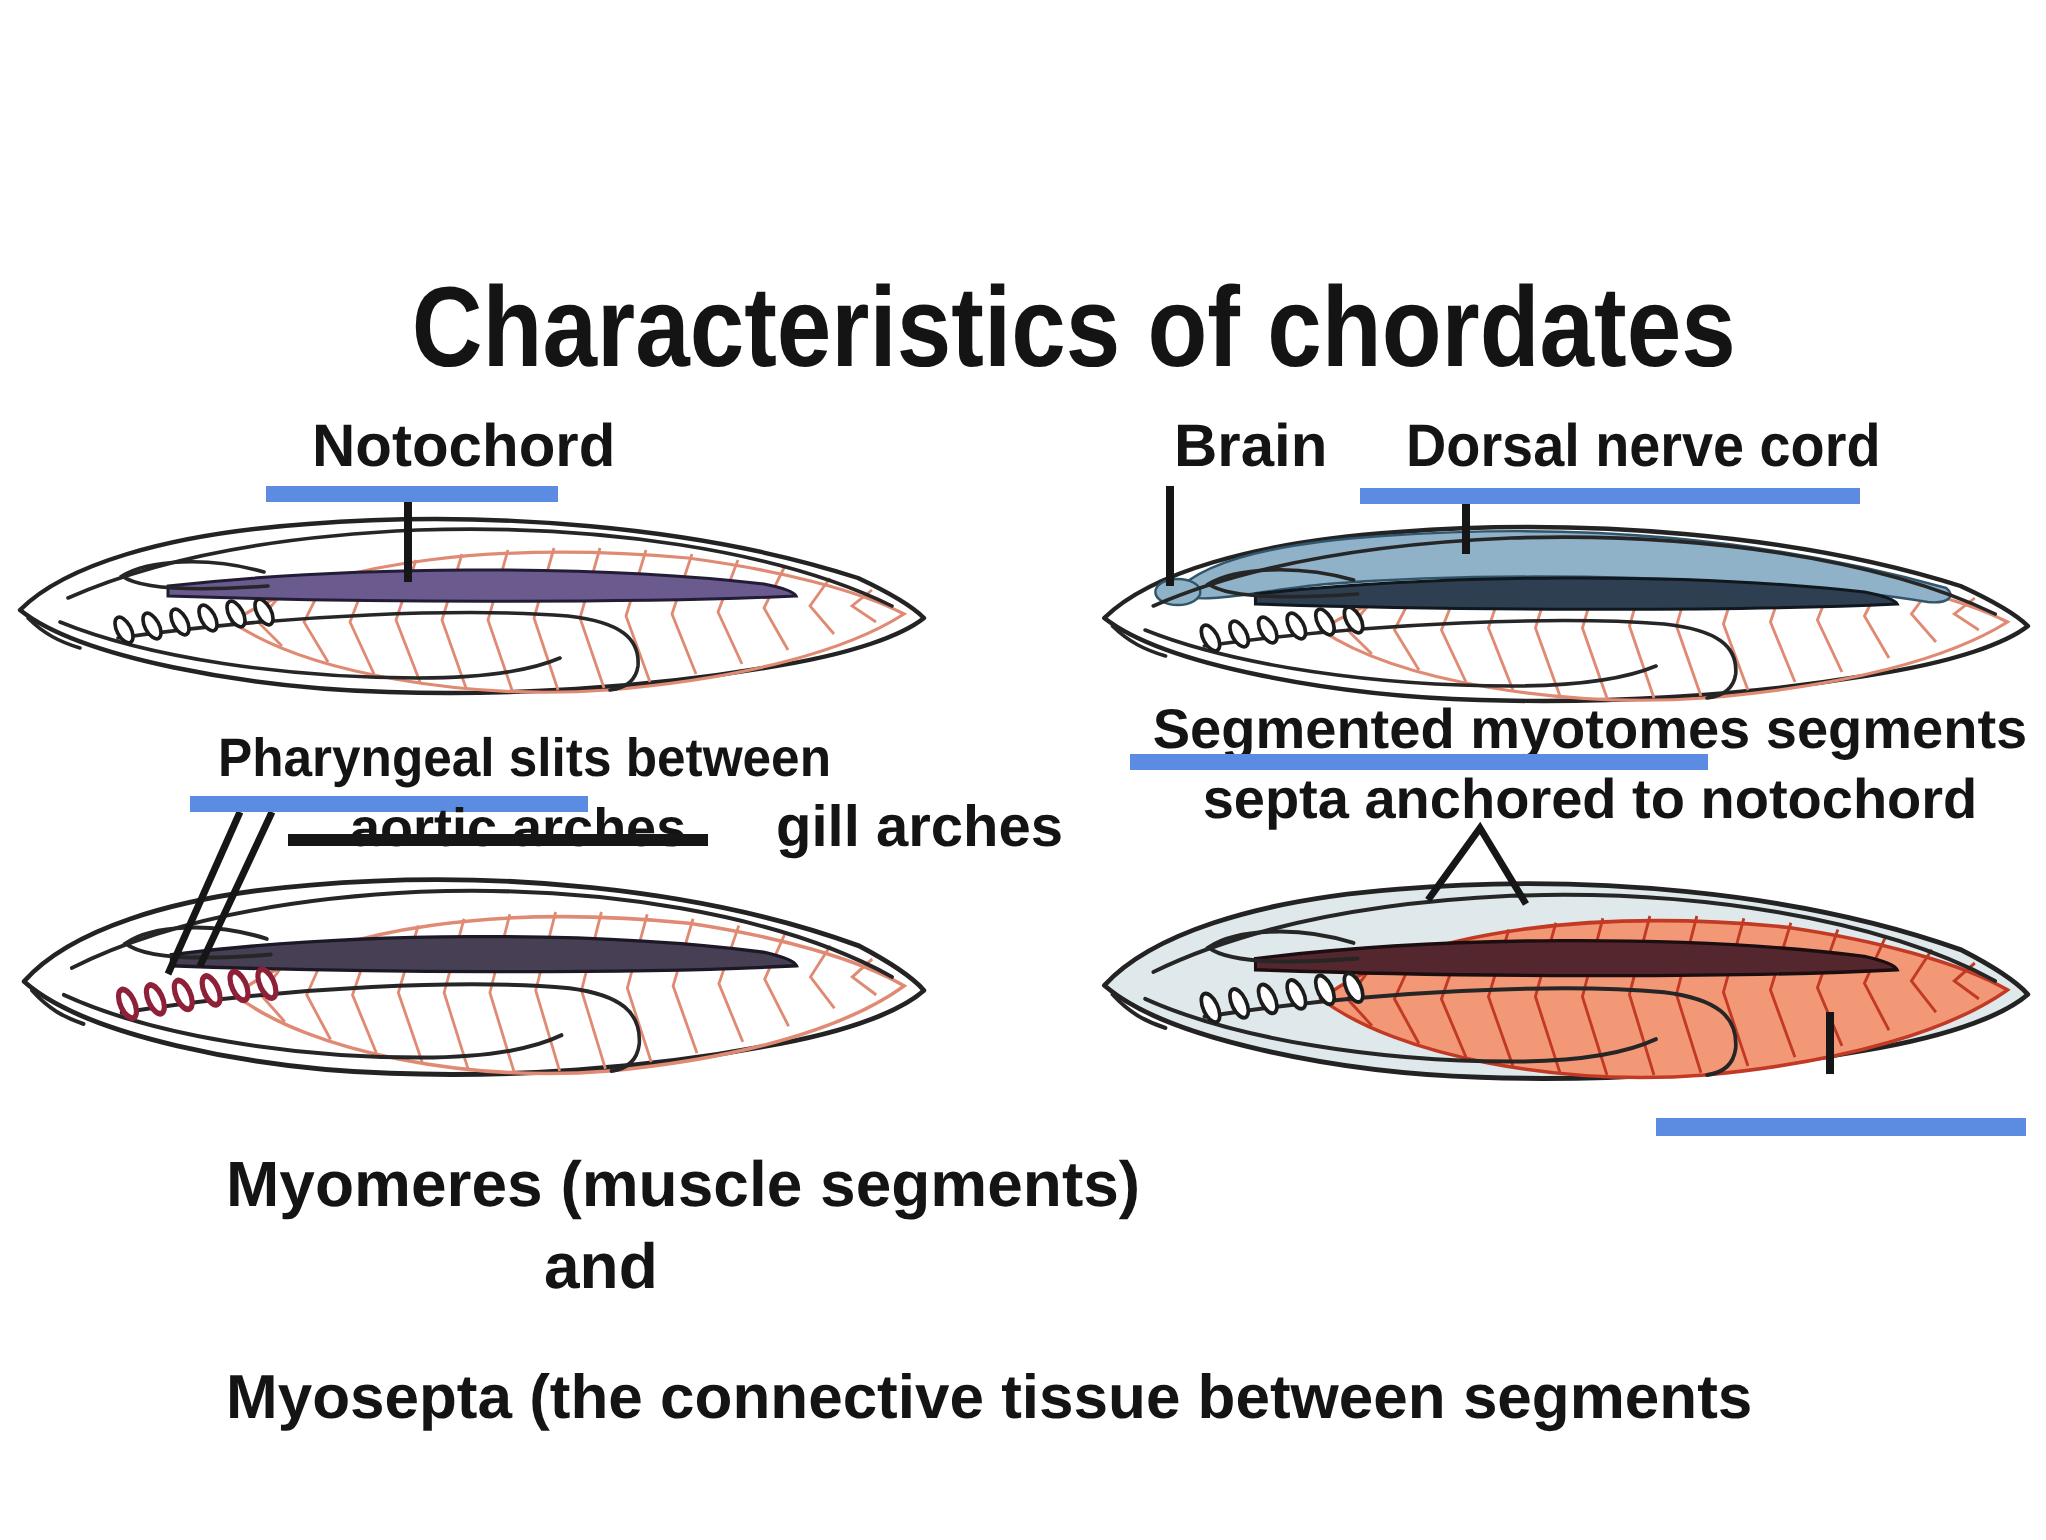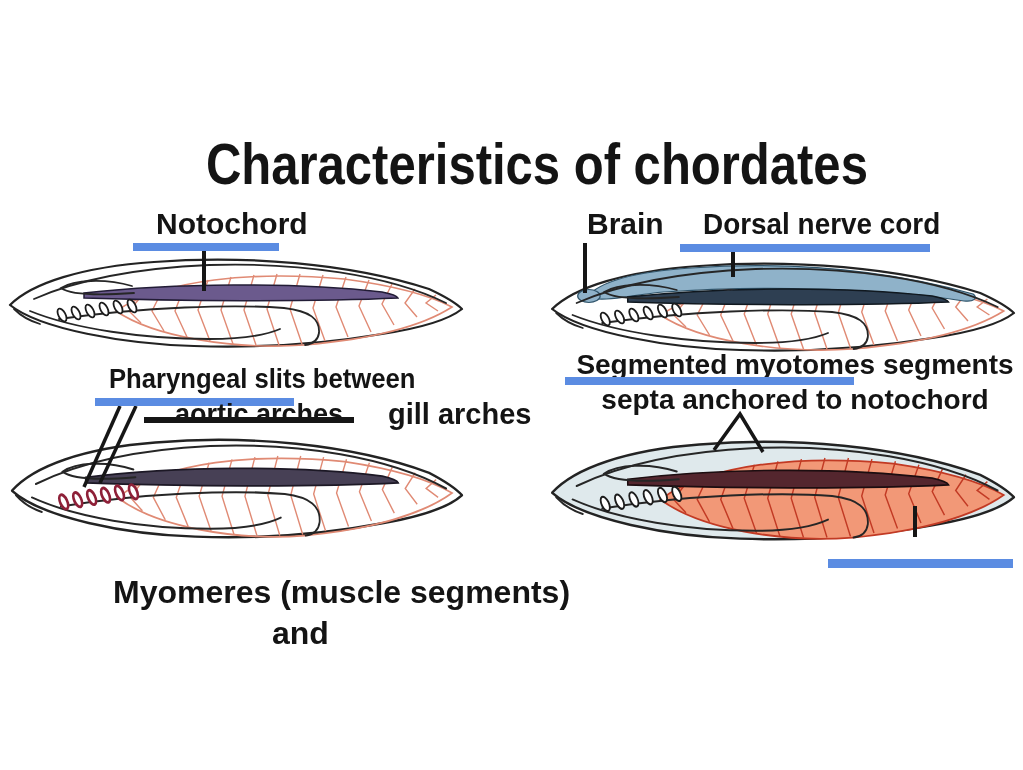--- a/index.html
+++ b/index.html
@@ -126,14 +126,15 @@
   <div class="abs center" style="left:540px;top:347px;width:460px;font-size:28px;line-height:35px;">
     <div>Segmented myotomes segments</div>
     <div>septa anchored to notochord</div>
   </div>
   <div class="underline" style="left:565px;top:377px;width:289px;height:8px;"></div>
 
   <div class="underline" style="left:828px;top:559px;width:185px;height:9px;"></div>
 
   <div class="abs" style="left:88px;top:541px;font-size:32px;margin-top:35px;">Myomeres (muscle segments)</div>
   <div class="abs" style="left:247px;top:617px;font-size:32px;">and</div>
+  <div class="abs" style="left:88px;top:683px;font-size:31px;">Myosepta (the connective tissue between segments</div>
 
 </div>
 
 </body></html>

